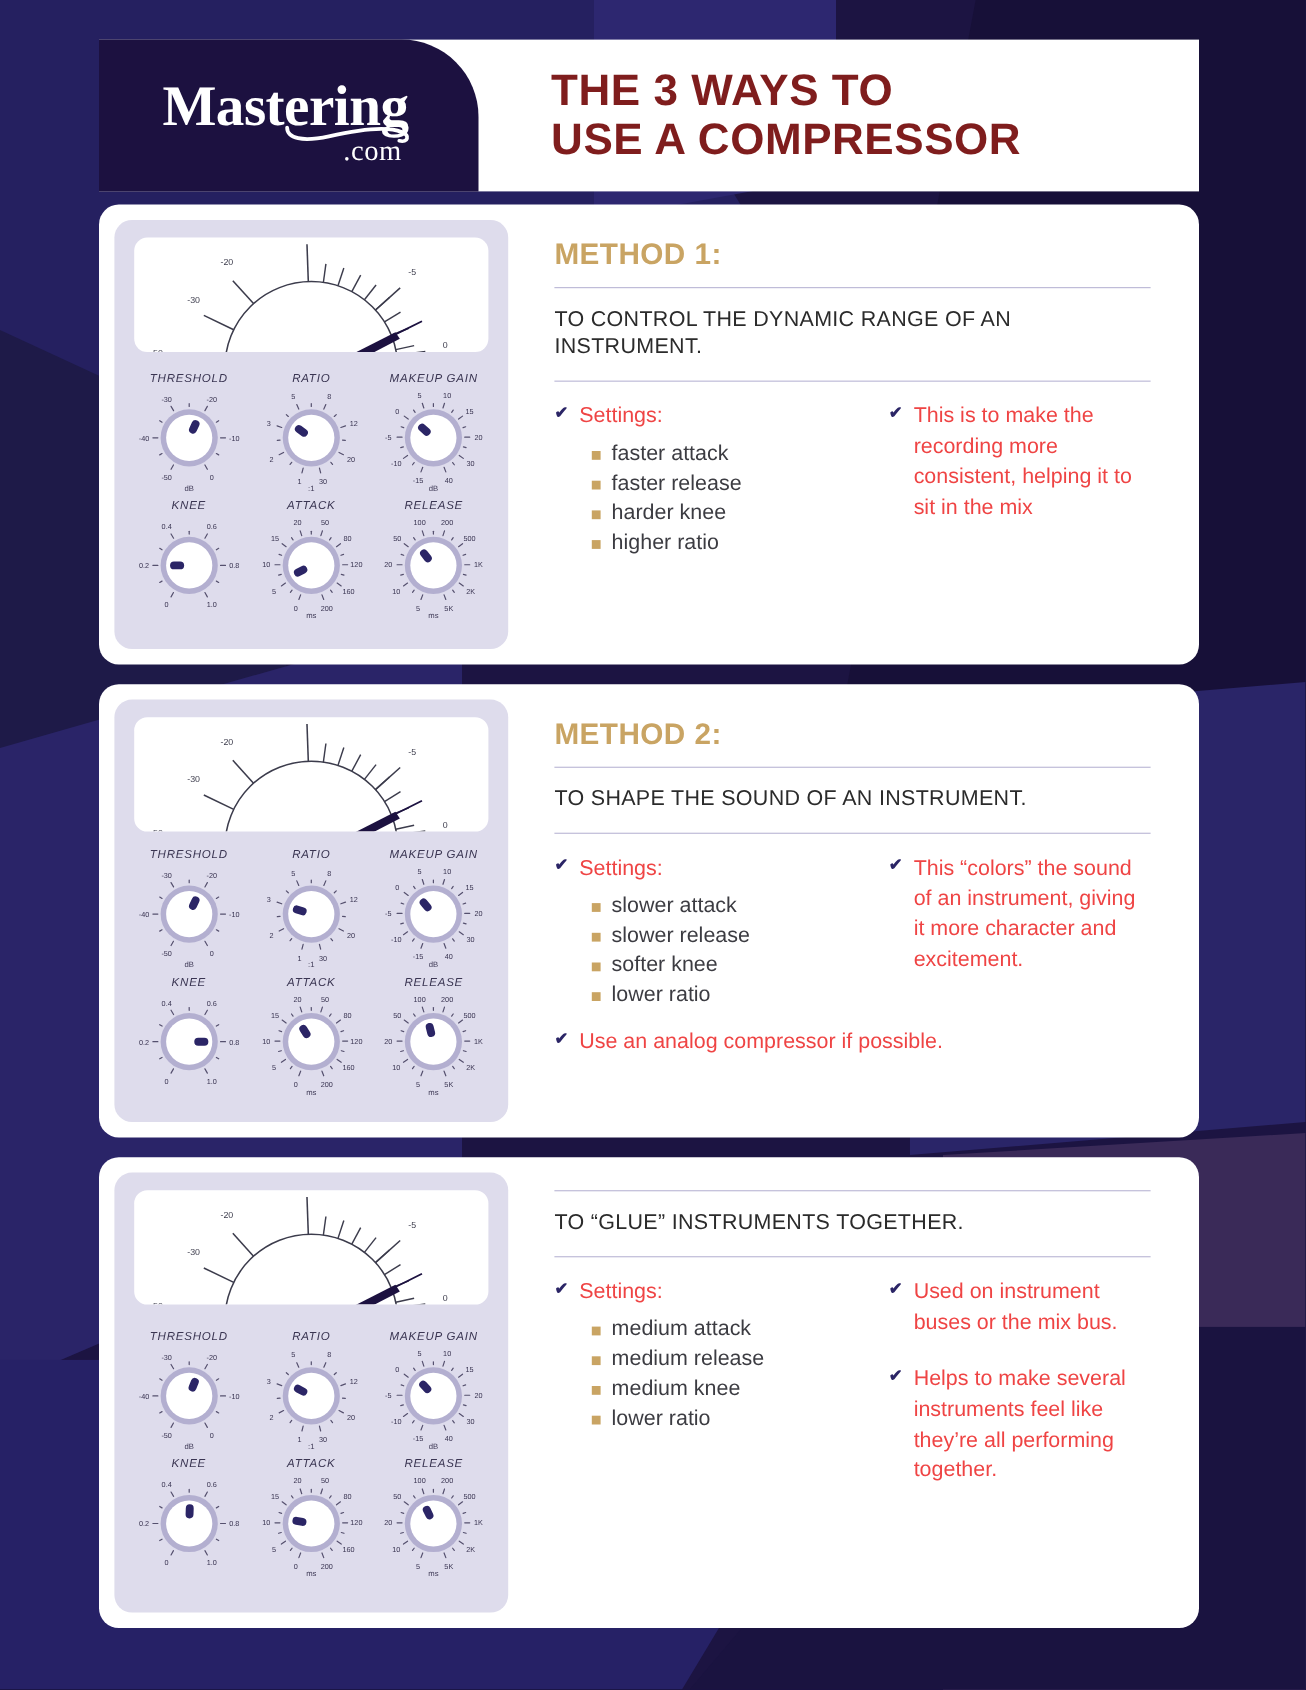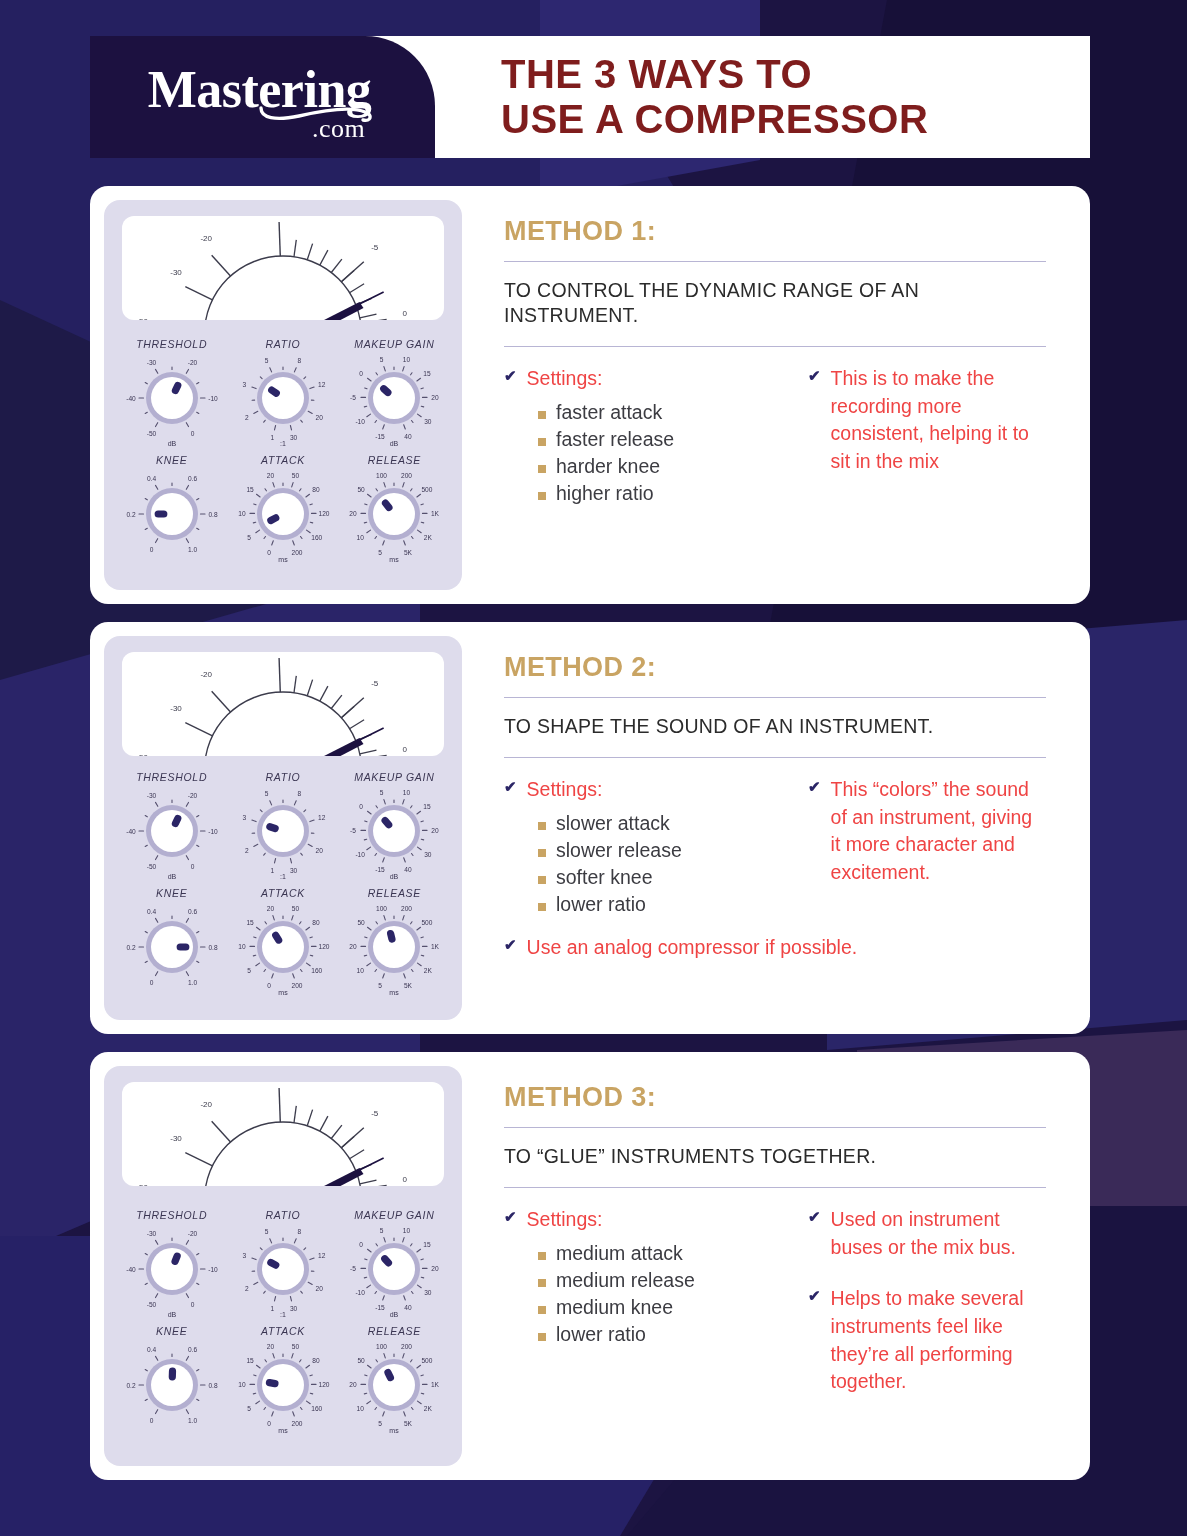--- a/index.html
+++ b/index.html
@@ -64,21 +64,21 @@
   .bg-i {
     top: 0; left: 540px; width: 220px; height: 200px;
     background: #2d2770;
     clip-path: polygon(0 0, 220px 0, 220px 160px, 0 200px);
   }
 
   
   .header {
     position: absolute; z-index: 3;
     left: 90px; top: 36px;
-    width: 1000px; height: 122px;
+    width: 1000px; height: 138px;
     display: flex;
     background: #ffffff;
   }
   .logo-plate {
     width: 345px; height: 100%;
     background: #1c1140;
     border-radius: 0 70px 0 0;
     position: relative;
     display: flex; align-items: center; justify-content: center;
   }
@@ -1099,21 +1099,20 @@
               <g transform="translate(49.2 34.1) rotate(-26.0)">
           <rect x="-3.6" y="-6.4" width="7.2" height="12.8" rx="3.6" fill="#2b2566"></rect>
         </g>
               <text x="54" y="92" font-family="Liberation Sans, sans-serif" font-size="7" fill="#3a3552" text-anchor="middle">ms</text>
             </svg>
       </div>
       </div>
     </div>
 
     <div class="content">
-      <div class="method-label">METHOD 3:</div>
       <div class="rule"></div>
       <div class="subtitle">TO “GLUE” INSTRUMENTS TOGETHER.</div>
       <div class="rule"></div>
 
       <div class="cols">
         <div class="col-left">
           <div class="check-item">
             <span class="check-mark">✔</span>
             <span class="check-text">Settings:</span>
           </div>

